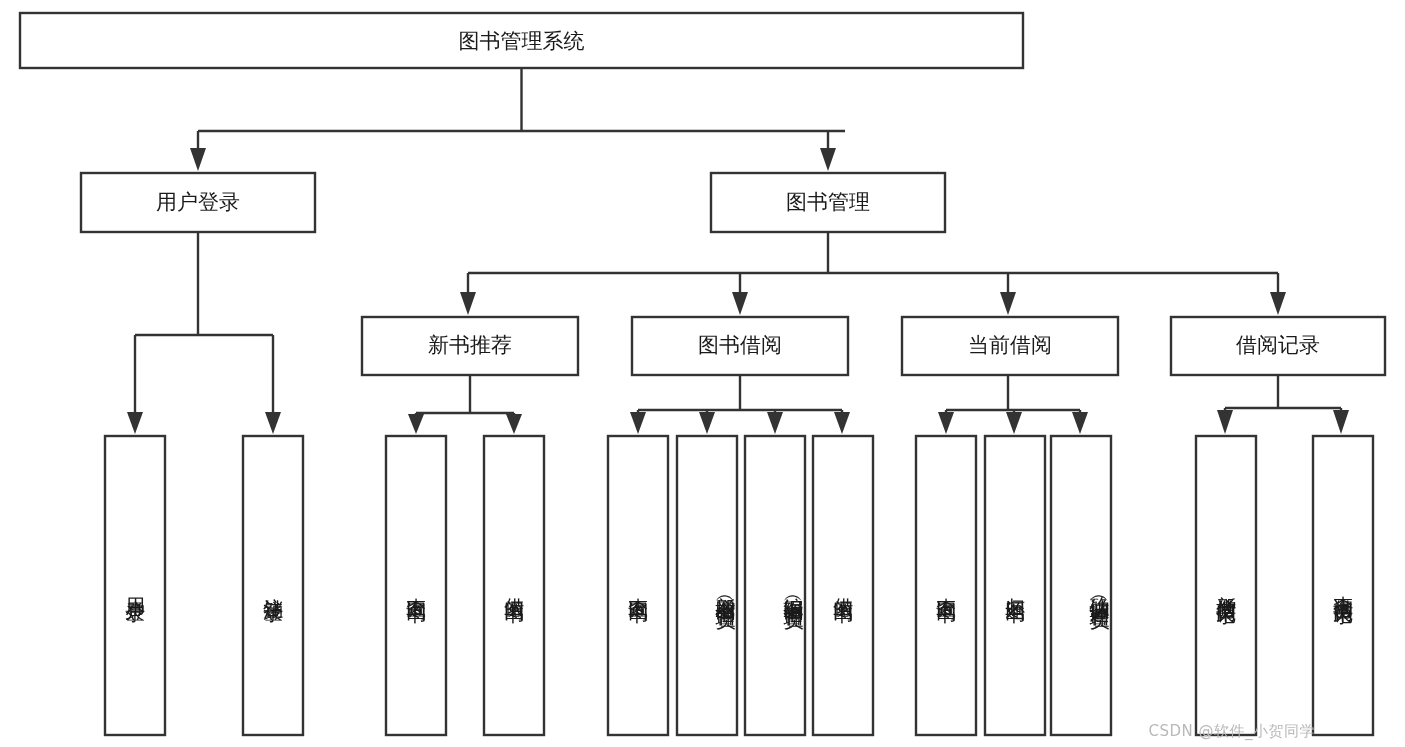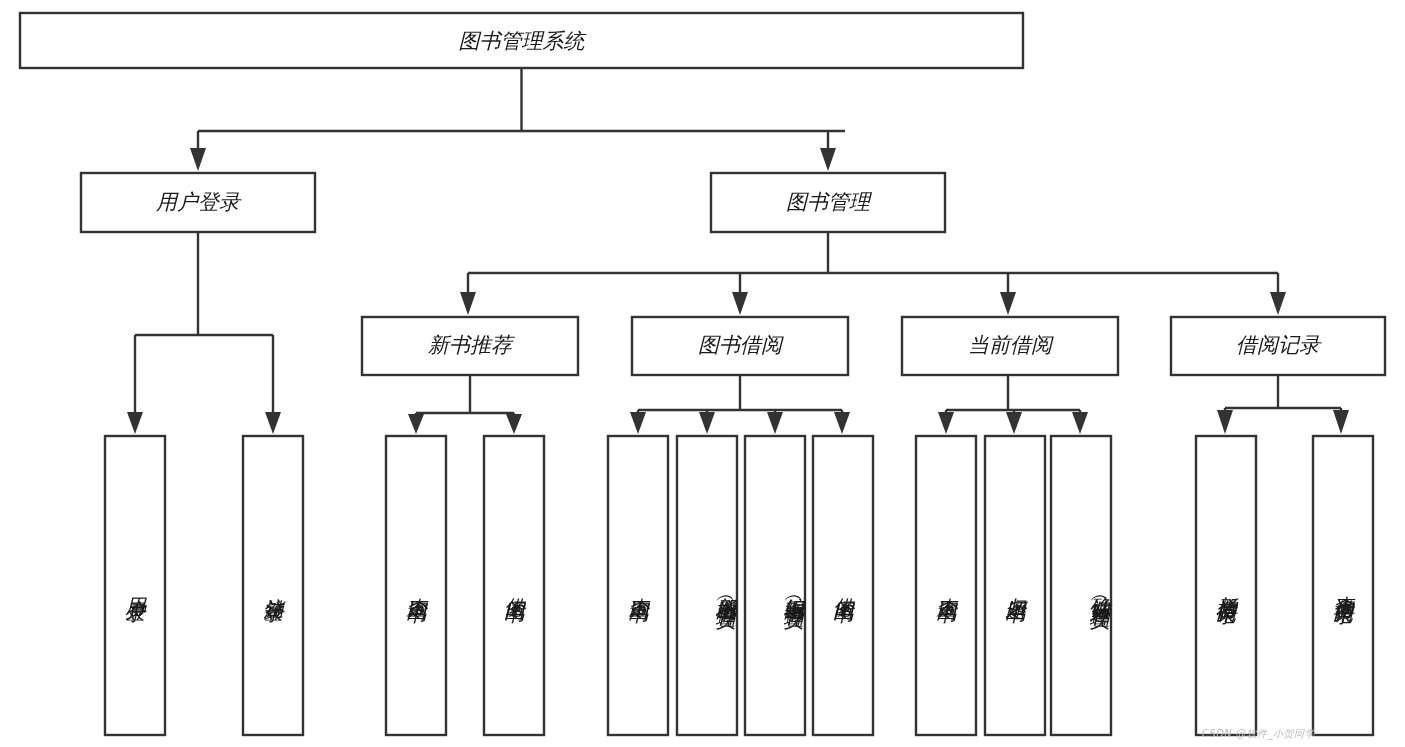--- a/index.html
+++ b/index.html
@@ -11,21 +11,20 @@
     width: 1405px;
     height: 747px;
     font-family: "DejaVu Sans", "Liberation Sans", sans-serif;
     overflow: hidden;
   }
   #diagram-root {
     position: relative;
     width: 1329px;
     height: 747px;
     background: #ffffff;
-    font-style: italic;
   }
   svg.diagram {
     position: absolute;
     top: 0;
     left: 0;
     width: 1405px;
     height: 747px;
     display: block;
   }
   .node-rect {
@@ -64,21 +63,21 @@
     pointer-events: none;
     display: flex;
     align-items: center;
     justify-content: center;
   }
   .watermark {
     position: absolute;
     right: 14px;
     bottom: 6px;
     font-family: "DejaVu Sans", "Liberation Sans", sans-serif;
-    font-size: 10px;
+    font-size: 15px;
     color: #b9b9b9;
     white-space: nowrap;
     letter-spacing: 0.5px;
   }
 </style>
 </head>
 <body>
 
 <div id="diagram-root">
 

